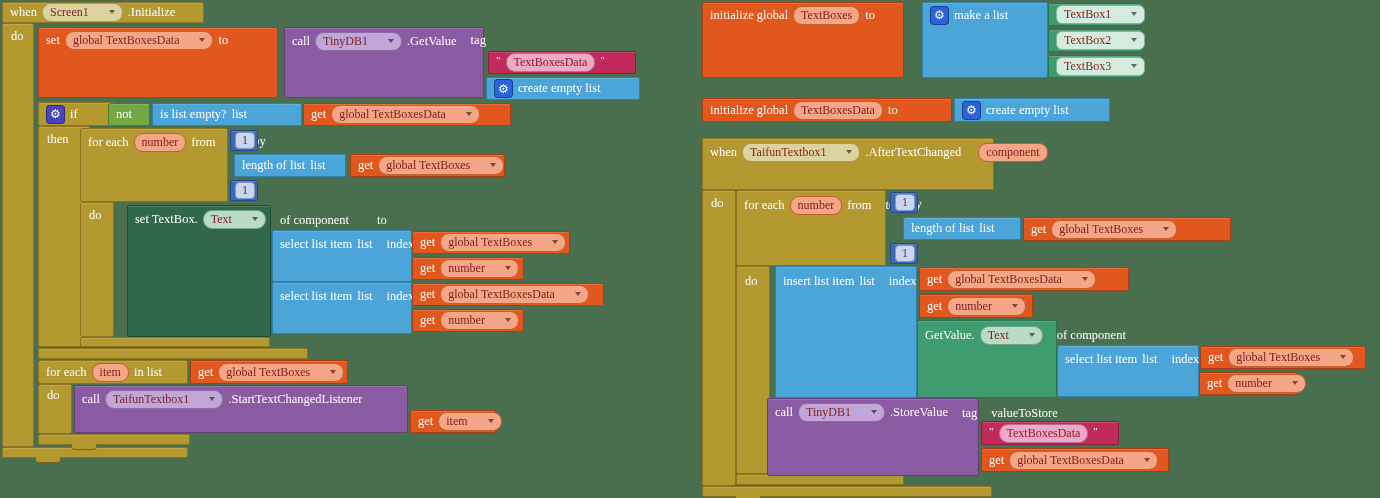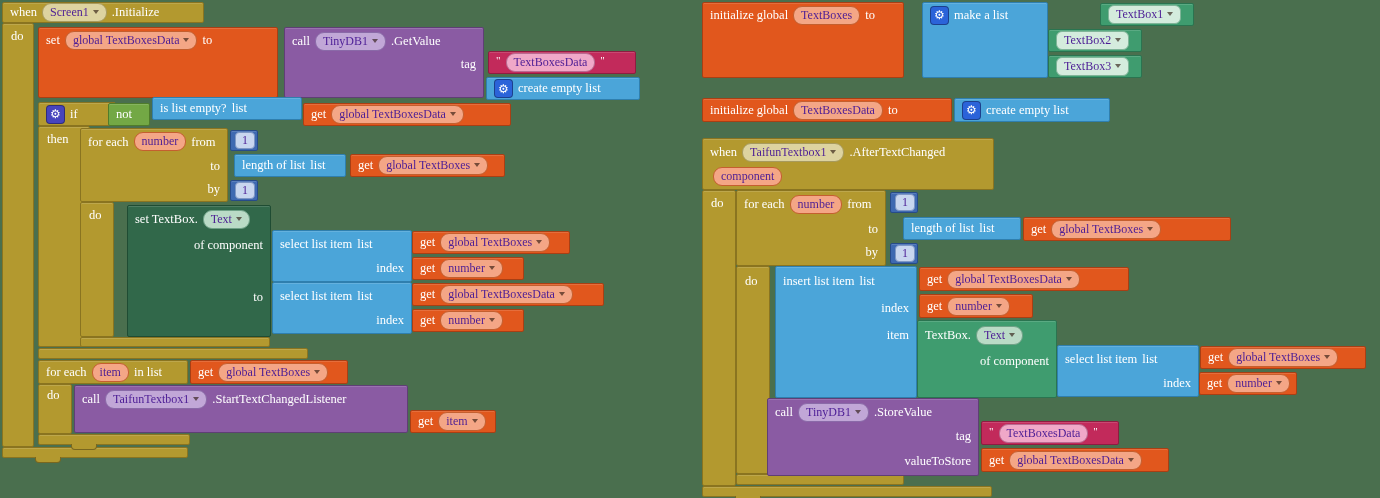--- a/index.html
+++ b/index.html
@@ -2,38 +2,38 @@
 <html><head>
 <meta charset="utf-8">
 <style>
   html,body{margin:0;padding:0}
   #canvas{position:relative;width:1380px;height:498px;background:#4a6f4e;
           font-family:Liberation Serif, serif;overflow:hidden}
   .b{position:absolute;box-sizing:border-box;border:1px solid rgba(0,0,0,.32);
      border-radius:2px;color:#fff;font-size:12.5px;line-height:1;white-space:nowrap;
      box-shadow:inset 0 1px 0 rgba(255,255,255,.14)}
   .single{display:flex;align-items:center;gap:5px;padding:0 7px}
-  .col{display:flex;flex-direction:column;padding:1px 0}
+  .col{display:flex;flex-direction:row;padding:1px 0}
   .row{display:flex;align-items:center;gap:5px;padding:0 7px}
   .row.end{justify-content:flex-end}
   .r23{height:23px}.r24{height:24px}.r25{height:25px}.r26{height:26px}.r27{height:27px}
   .vert{padding:6px 4px 0 8px}
   
   .gold{background:#b3992f;border-color:#8a7420}
   .orange{background:#e1571d;border-color:#a83f14}
   .purple{background:#8a5ba3;border-color:#5f3f75}
   .blue{background:#4ba5d9;border-color:#2f7fae}
   .dkblue{background:#3e69b1;border-color:#274b88}
   .glogic{background:#73a845;border-color:#4f7c2b}
   .dkgreen{background:#31684a;border-color:#1f4c33}
   .mgreen{background:#3f9c6f;border-color:#2a7450}
   .crimson{background:#c22a5b;border-color:#8e1c41}
   
-  .pill{display:inline-flex;align-items:center;gap:4px;border-radius:9px;padding:2px 7px 3px;
-        color:#4c1d95;font-size:12px;border:1px solid rgba(0,0,0,.22);line-height:1}
+  .pill{display:inline-flex;align-items:center;gap:20px;border-radius:9px;padding:2px 7px 3px;
+        color:#7f1d1d;font-size:12px;border:1px solid rgba(0,0,0,.22);line-height:1}
   .salmon{background:#f4a686;border-color:#c45f2f}
   .khaki{background:#ddd3a0;border-color:#a79a5d}
   .lav{background:#c1a7d7;border-color:#8a6aa8}
   .bluep{background:#c8d6ef;border-color:#7e97c4;border-radius:4px;padding:1px 6px 2px}
   .dgp{background:#badbc6;border-color:#6fa287}
   .mintp{background:#d4ecdd;border-color:#7fb598;border-radius:6px}
   .pinkp{background:#f0a8c8;border-color:#b86a90}
   .caret{display:inline-block;width:0;height:0;border-left:3.5px solid transparent;
          border-right:3.5px solid transparent;border-top:4.5px solid rgba(40,20,10,.62)}
   .gear{display:inline-flex;align-items:center;justify-content:center;flex:0 0 auto;
@@ -102,21 +102,21 @@
 
   <div class="b gold single" style="left:38px;top:102px;width:78px;height:24px">
     <span class="gear indigo">
         <span>⚙</span>
       </span>
     <span>if</span>
   </div>
   <div class="b glogic single" style="left:108px;top:103px;width:42px;height:23px">
     <span>not</span>
   </div>
-  <div class="b blue single" style="left:152px;top:97px;width:150px;height:23px">
+  <div class="b blue single" style="left:152px;top:103px;width:150px;height:23px">
     <span>is list empty?</span>
     <span>list</span>
   </div>
   <div class="b orange single" style="left:303px;top:103px;width:208px;height:23px">
     <span>get</span>
     <span class="pill salmon">
         <span>global TextBoxesData</span>
         <span class="caret"></span>
       </span>
   </div>
@@ -276,21 +276,21 @@
     </div>
   </div>
   <div class="b blue" style="left:922px;top:2px;width:126px;height:76px">
     <div class="row r24">
       <span class="gear">
           <span>⚙</span>
         </span>
       <span>make a list</span>
     </div>
   </div>
-  <div class="b mgreen single" style="left:1100px;top:3px;width:94px;height:23px">
+  <div class="b mgreen single" style="left:1048px;top:3px;width:94px;height:23px">
     <span class="pill mintp">
         <span>TextBox1</span>
         <span class="caret"></span>
       </span>
   </div>
   <div class="b mgreen single" style="left:1048px;top:29px;width:94px;height:23px">
     <span class="pill mintp">
         <span>TextBox2</span>
         <span class="caret"></span>
       </span>
@@ -399,21 +399,21 @@
   <div class="b orange single" style="left:919px;top:294px;width:114px;height:24px">
     <span>get</span>
     <span class="pill salmon">
         <span>number</span>
         <span class="caret"></span>
       </span>
   </div>
 
   <div class="b mgreen col" style="left:917px;top:320px;width:140px;height:78px">
     <div class="row r26">
-      <span>TextBox.</span>
+      <span>GetValue.</span>
       <span class="pill dgp">
           <span>Text</span>
           <span class="caret"></span>
         </span>
     </div>
     <div class="row r26 end">
         <span>of component</span>
       </div>
   </div>
   <div class="b blue col" style="left:1057px;top:345px;width:142px;height:52px">

